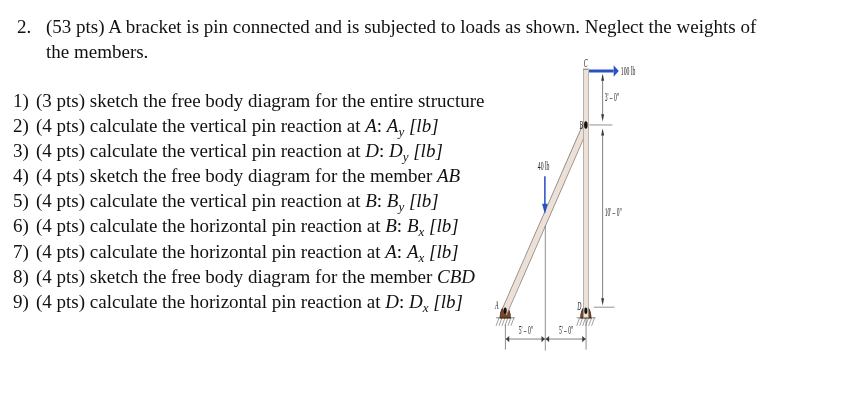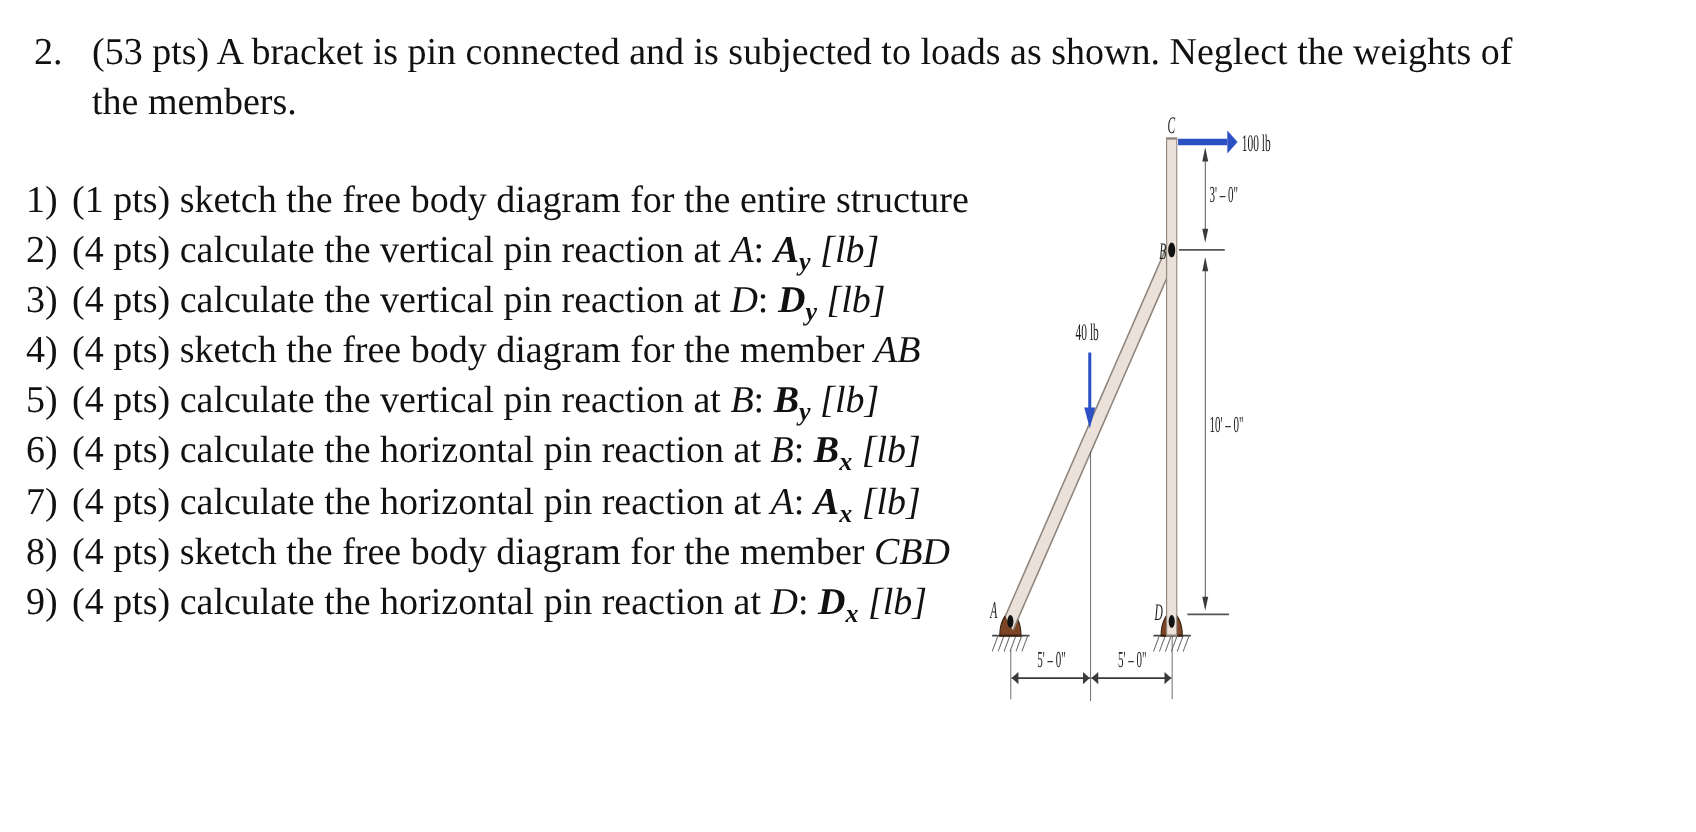--- a/index.html
+++ b/index.html
@@ -9,21 +9,21 @@
   }
   
   .problem { position:absolute; left:17px; top:14px; width:760px; font-size:19px; line-height:25px; }
   .pnum { position:absolute; left:0; top:0; }
   .ptext { margin:0 0 0 29px; width:726px; }
   
   .tasks { position:absolute; left:13px; top:88px; margin:0; padding:0; list-style:none;
            font-size:19px; line-height:25.1px; }
   .task { position:relative; padding-left:23px; white-space:nowrap; }
   .tnum { position:absolute; left:0; top:0; }
-  .var  { font-weight:bold; font-style:italic; }
+  .var  { font-weight:normal; font-style:italic; }
   .var sub { font-size:13px; line-height:0; vertical-align:-4px; }
   i { font-style:italic; }
   
   .diagram { position:absolute; left:488px; top:48px; }
   .jlabel  { font-family:"Liberation Serif", serif; font-style:italic; font-size:13.5px; fill:#1b1b1b; }
   .dlabel  { font-family:"Liberation Serif", serif; font-size:13px; fill:#222; }
   .llabel  { font-family:"Liberation Serif", serif; font-size:13.5px; fill:#1b1b1b; }
   .dimline { stroke:#3a3a3a; stroke-width:1; }
   .refline { stroke:#555; stroke-width:1; }
   .dimarrow{ fill:#3a3a3a; }
@@ -32,21 +32,21 @@
 <body>
 
 <div class="page">
 
   <div class="problem">
     <span class="pnum">2.</span>
     <p class="ptext">(53 pts) A bracket is pin connected and is subjected to loads as shown. Neglect the weights of the members.</p>
   </div>
 
   <ol class="tasks">
-    <li class="task"><span class="tnum">1)</span><span>(1 pts) sketch the free body diagram for the entire structure</span><i></i><span></span><span class="var"><span></span><sub></sub></span><i></i></li>
+    <li class="task"><span class="tnum">1)</span><span>(3 pts) sketch the free body diagram for the entire structure</span><i></i><span></span><span class="var"><span></span><sub></sub></span><i></i></li>
     <li class="task"><span class="tnum">2)</span><span>(4 pts) calculate the vertical pin reaction at </span><i>A</i><span>: </span><span class="var"><span>A</span><sub>y</sub></span><i> [lb]</i></li>
     <li class="task"><span class="tnum">3)</span><span>(4 pts) calculate the vertical pin reaction at </span><i>D</i><span>: </span><span class="var"><span>D</span><sub>y</sub></span><i> [lb]</i></li>
     <li class="task"><span class="tnum">4)</span><span>(4 pts) sketch the free body diagram for the member </span><i>AB</i><span></span><span class="var"><span></span><sub></sub></span><i></i></li>
     <li class="task"><span class="tnum">5)</span><span>(4 pts) calculate the vertical pin reaction at </span><i>B</i><span>: </span><span class="var"><span>B</span><sub>y</sub></span><i> [lb]</i></li>
     <li class="task"><span class="tnum">6)</span><span>(4 pts) calculate the horizontal pin reaction at </span><i>B</i><span>: </span><span class="var"><span>B</span><sub>x</sub></span><i> [lb]</i></li>
     <li class="task"><span class="tnum">7)</span><span>(4 pts) calculate the horizontal pin reaction at </span><i>A</i><span>: </span><span class="var"><span>A</span><sub>x</sub></span><i> [lb]</i></li>
     <li class="task"><span class="tnum">8)</span><span>(4 pts) sketch the free body diagram for the member </span><i>CBD</i><span></span><span class="var"><span></span><sub></sub></span><i></i></li>
     <li class="task"><span class="tnum">9)</span><span>(4 pts) calculate the horizontal pin reaction at </span><i>D</i><span>: </span><span class="var"><span>D</span><sub>x</sub></span><i> [lb]</i></li>
   </ol>
 

